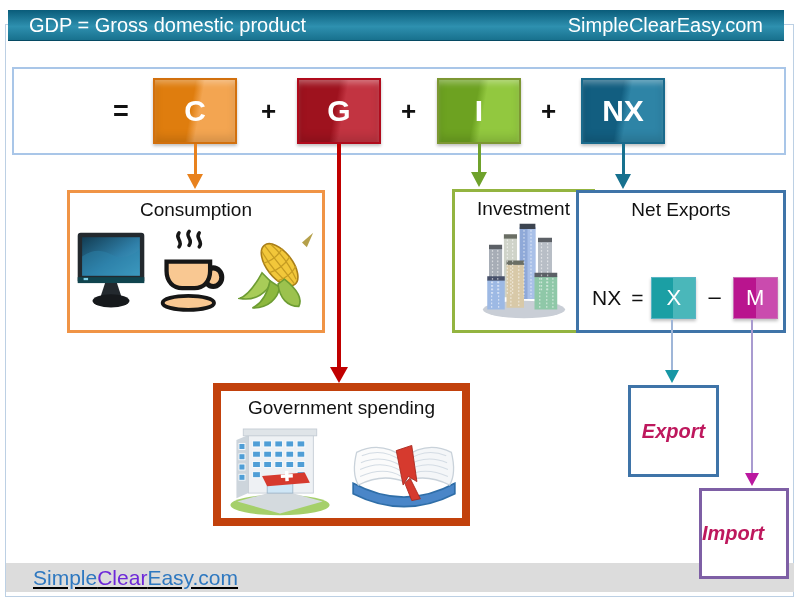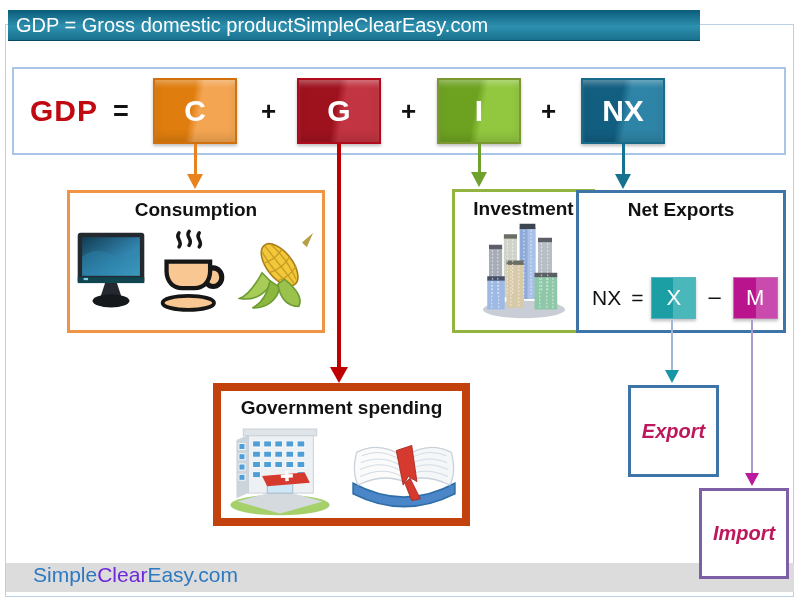--- a/index.html
+++ b/index.html
@@ -8,25 +8,25 @@
     position:relative; width:800px; height:600px; background:#ffffff;
     font-family:"Liberation Sans", sans-serif; overflow:hidden;
   }
   
   .page-frame {
     position:absolute; left:5px; top:24px; width:789px; height:573px;
     border:1px solid #bcd0e4; z-index:0;
   }
   
   .header-bar {
-    position:absolute; left:8px; top:10px; width:692px; height:31px;
+    position:absolute; left:8px; top:10px; width:776px; height:31px;
     background:linear-gradient(180deg,#0a5c7a 0%,#2e90af 55%,#18718e 100%);
     border-bottom:1px solid #064a63;
-    display:flex; align-items:center;
-    padding:0 8px; color:#ffffff; font-size:20px; z-index:3;
+    display:flex; justify-content:space-between; align-items:center;
+    padding:0 21px; color:#ffffff; font-size:20px; z-index:3;
   }
   
   .formula-box {
     position:absolute; left:12px; top:67px; width:774px; height:88px;
     border:2px solid #a9c6e8; background:#fff; z-index:1;
   }
   .formula-box .f-item { position:absolute; top:50%; transform:translateY(-50%); }
   .gdp-label { left:16px; font-size:30px; font-weight:bold; color:#bf0a12; letter-spacing:1px; }
   .eq-main  { left:99px; font-size:27px; font-weight:bold; color:#111; }
   .term-box {
@@ -50,65 +50,64 @@
   .ln-i { left:478px; top:144px; width:3px; height:29px; background:#6fa22c; }
   .hd-i { left:471px; top:172px; border-left:8px solid transparent; border-right:8px solid transparent; border-top:15px solid #6fa22c; }
   .ln-nx { left:622px; top:144px; width:3px; height:32px; background:#17718f; }
   .hd-nx { left:615px; top:174px; border-left:8px solid transparent; border-right:8px solid transparent; border-top:15px solid #17718f; }
   .ln-x { left:671px; top:320px; width:2px; height:52px; background:#9fb6d8; z-index:3; }
   .hd-x { left:665px; top:370px; border-left:7px solid transparent; border-right:7px solid transparent; border-top:13px solid #1797a5; z-index:3; }
   .ln-m { left:751px; top:320px; width:2px; height:155px; background:#a99bd0; z-index:3; }
   .hd-m { left:745px; top:473px; border-left:7px solid transparent; border-right:7px solid transparent; border-top:13px solid #bb18a0; z-index:3; }
   
   .cat-box { position:absolute; background:#fff; z-index:2; }
-  .cat-title { text-align:center; font-weight:bold; font-size:19px; color:#111; margin-top:6px; }
+  .cat-title { text-align:center; font-weight:normal; font-size:19px; color:#111; margin-top:6px; }
   .box-consumption { left:67px;  top:190px; width:258px; height:143px; border:3px solid #f09446; }
   .box-investment  { left:406px; top:189px; width:143px; height:144px; border:3px solid #93b440;margin-left:46px; }
   .box-netexports  { left:576px; top:190px; width:210px; height:143px; border:3px solid #3f74a8; }
   .box-government  { left:213px; top:383px; width:257px; height:143px; border:8px solid #c2410c; }
   .box-export { left:628px; top:385px; width:91px; height:92px; border:3px solid #3f74a8; display:flex; align-items:center; justify-content:center; }
-  .box-import { left:699px; top:488px; width:90px; height:91px; border:3px solid #7e5fa5; display:flex; align-items:center; justify-content:center; z-index:3; }
+  .box-import { left:699px; top:488px; width:90px; height:91px; border:3px solid #7e5fa5; display:flex; align-items:center; z-index:3; }
   .io-label { font-weight:bold; font-style:italic; font-size:20px; color:#be185d; }
   .icon-row { display:flex; justify-content:center; align-items:flex-end; }
   .row-consumption { margin-top:8px; gap:4px; }
   .row-investment  { margin-top:2px; }
   .row-government  { margin-top:4px; gap:12px; }
   
   .nx-formula { position:absolute; left:3px; bottom:11px; display:flex; align-items:flex-end; }
   .nx-lhs   { margin-left:10px; font-size:21px; color:#111; padding-bottom:9px; }
   .nx-eq    { margin-left:10px; font-size:21px; color:#111; padding-bottom:9px; }
   .nx-minus { margin-left:12px; font-size:22px; color:#111; padding-bottom:9px; }
   .mini-box {
     width:45px; height:42px; display:flex; align-items:center; justify-content:center;
     color:#fff; font-size:22px; box-shadow:0 2px 3px rgba(0,0,0,.25);
   }
   .mb-x { margin-left:8px;  background:linear-gradient(90deg,#1b9fa4 0 50%,#4ab7ba 50% 100%); border:1px solid #58b4c4; }
   .mb-m { margin-left:12px; background:linear-gradient(90deg,#b9148e 0 50%,#ca4bae 50% 100%); border:1px solid #c86cb4; }
   
   .footer-bar {
     position:absolute; left:6px; top:563px; width:788px; height:29px;
-    background:#dcdcdc; display:flex; padding-left:27px;
-    font-size:21px; z-index:1;
+    background:#dcdcdc; display:flex; align-items:center; padding-left:27px;
+    font-size:21px; z-index:1;text-decoration:underline;
   }
   .ft-blue { color:#2e78c0; } .ft-red { color:#6d28d9; }
 </style>
 </head>
 <body>
 
 <div id="canvas">
 
   <div class="page-frame"></div>
 
   <div class="header-bar">
     <span>GDP = Gross domestic product</span>
     <span>SimpleClearEasy.com</span>
   </div>
 
   <div class="formula-box">
-    <span class="f-item gdp-label">GDP</span>
     <span class="f-item eq-main">=</span>
     <div class="f-item term-box tb-c">
       <span>C</span>
     </div>
     <span class="f-item plus pl-1">+</span>
     <div class="f-item term-box tb-g">
       <span>G</span>
     </div>
     <span class="f-item plus pl-2">+</span>
     <div class="f-item term-box tb-i">

